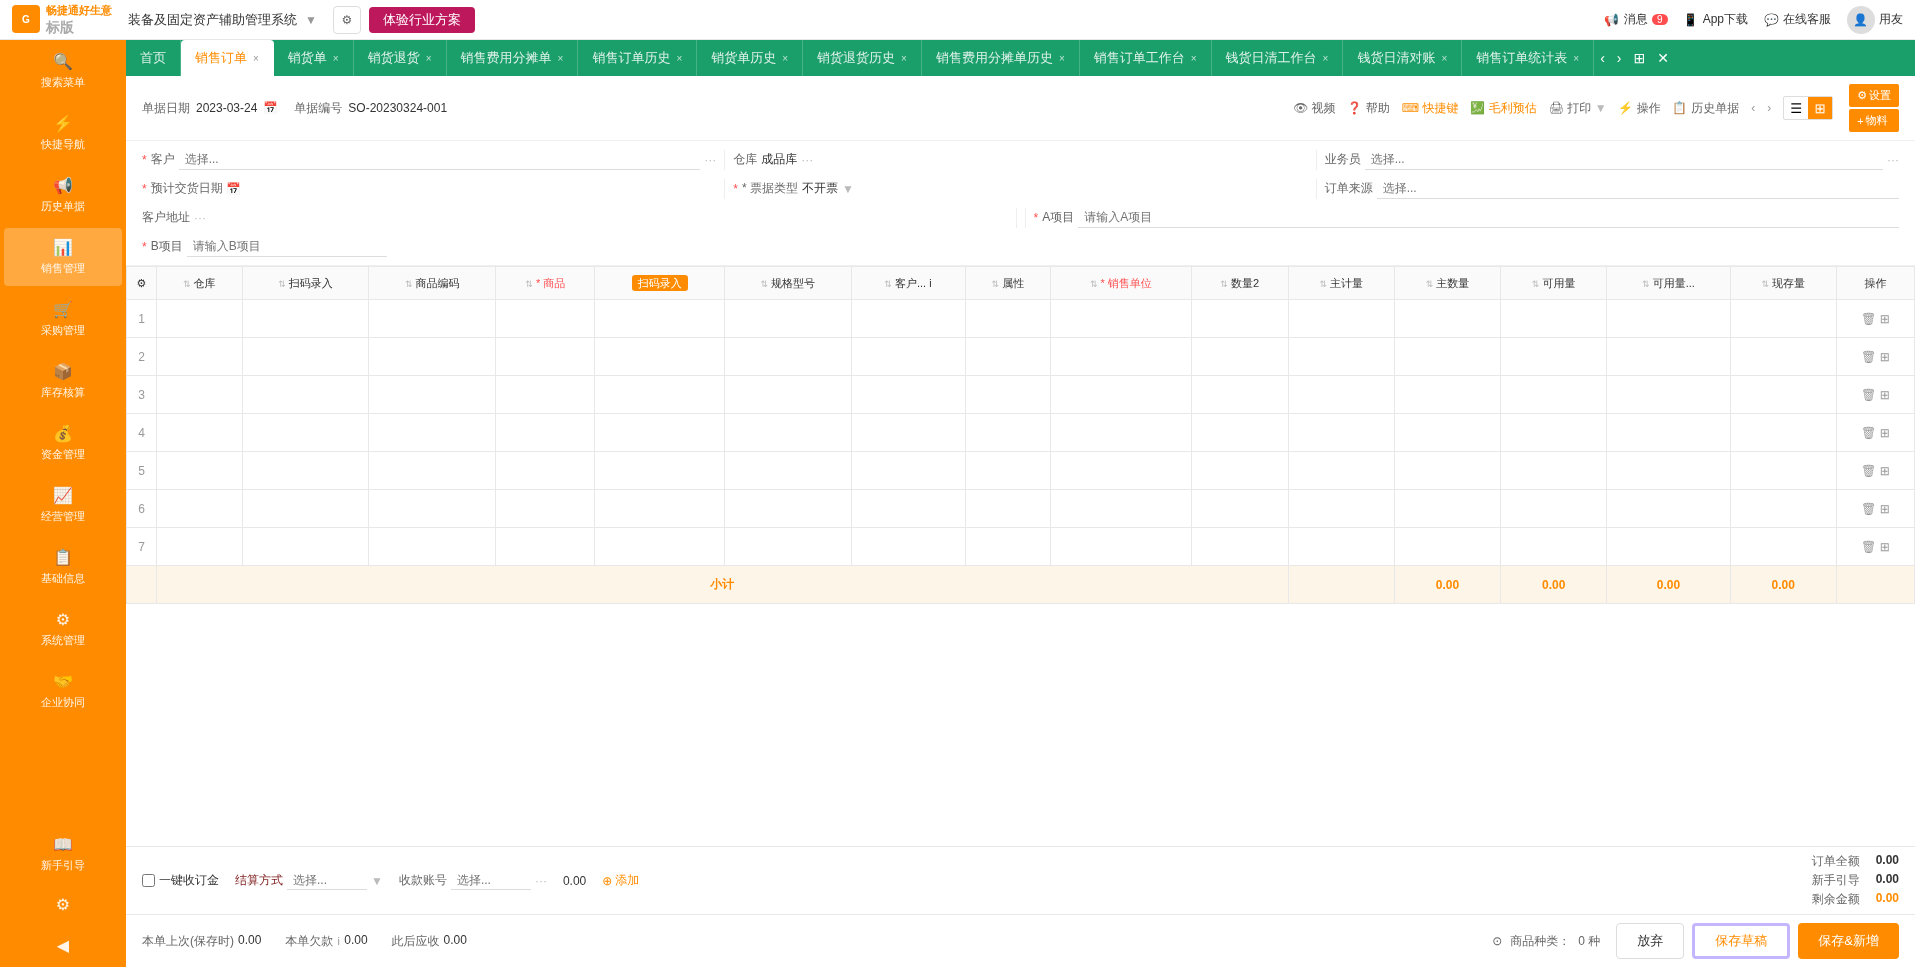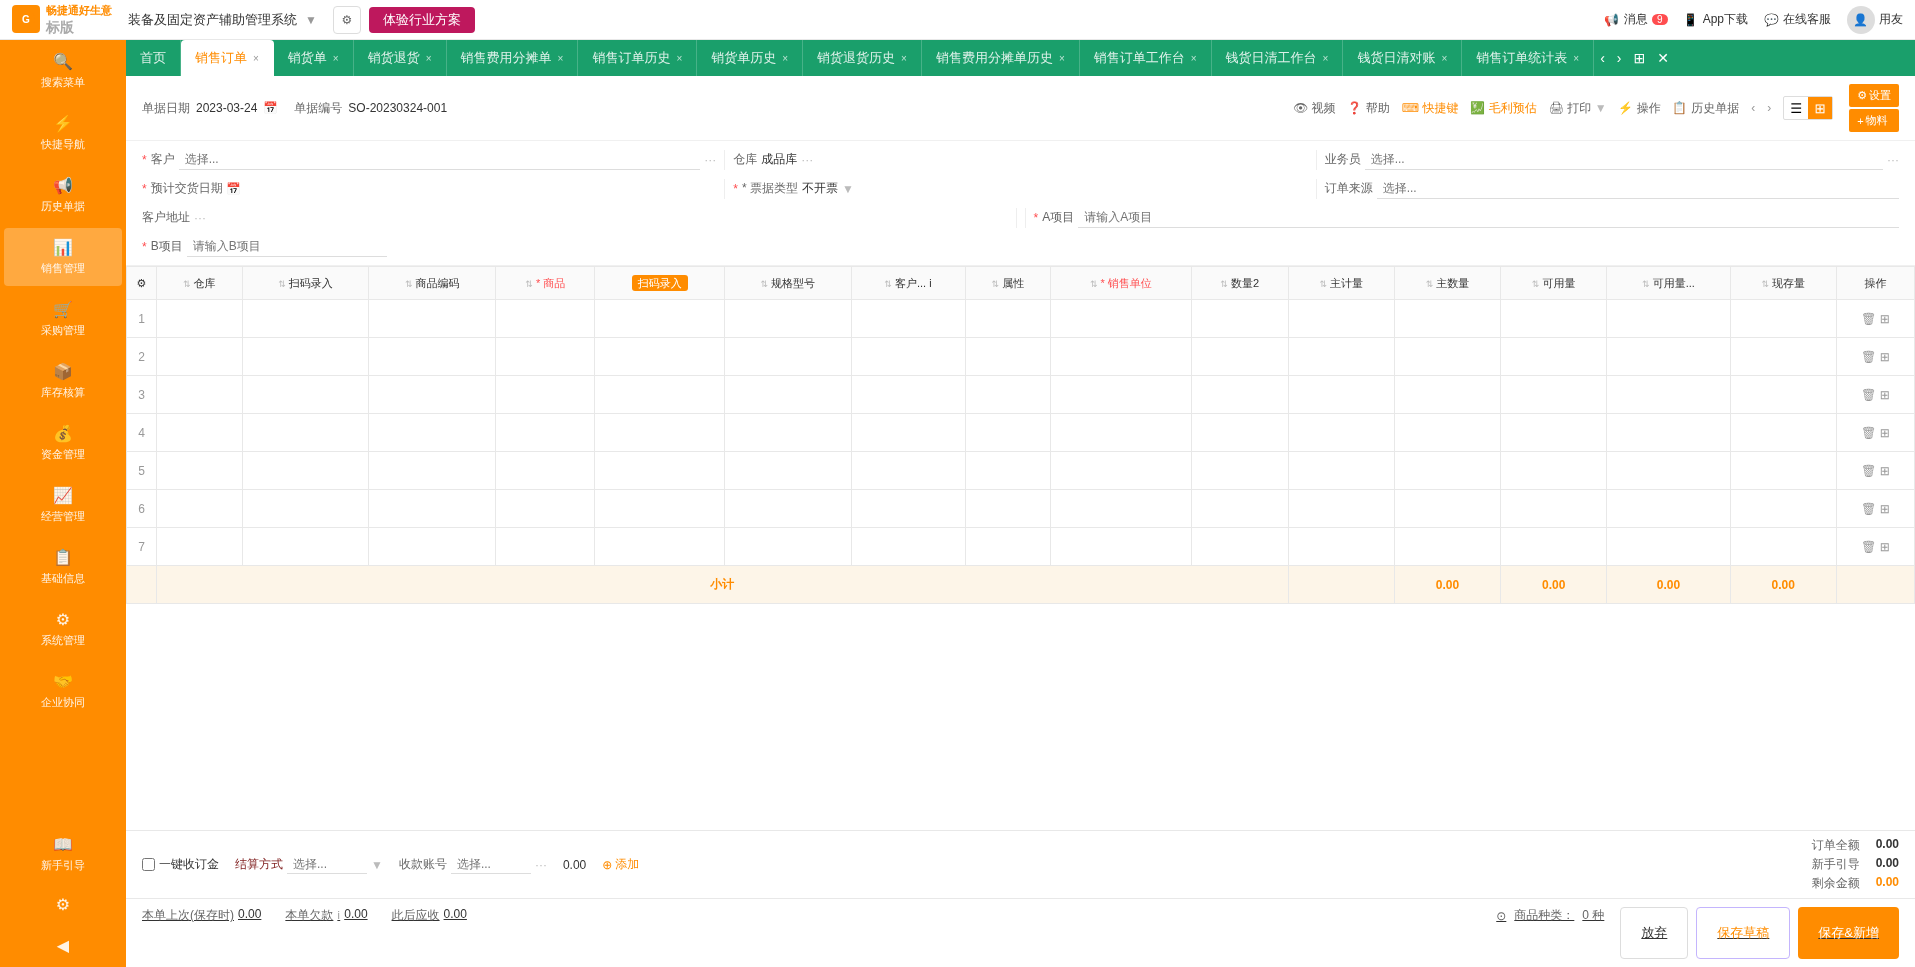--- a/index.html
+++ b/index.html
@@ -53,28 +53,28 @@
 
     
     .subtotal-row td { background: #fdf5e8; color: #ff8c00; font-weight: bold; text-align: center; }
 
     
     .bottom-bar { background: white; border-top: 1px solid #e8e8e8; padding: 6px 16px; display: flex; align-items: center; gap: 16px; flex-shrink: 0; }
     .bottom-label { color: #666; font-size: 12px; }
     .checkbox-label { display: flex; align-items: center; gap: 4px; color: #333; font-size: 12px; cursor: pointer; }
 
     
-    .action-footer { background: #fff; border-top: 1px solid #e8e8e8; padding: 8px 16px; display: flex; align-items: flex-start; flex-shrink: 0; text-decoration: underline; }
+    .action-footer { background: #fff; border-top: 1px solid #e8e8e8; padding: 8px 16px; display: flex; align-items: center; flex-shrink: 0; }
     .footer-info { display: flex; gap: 24px; font-size: 12px; color: #666; }
     .footer-info-item { display: flex; gap: 4px; }
     .footer-info-value { color: #333; }
     .goods-info { margin-left: auto; display: flex; align-items: center; gap: 8px; color: #666; font-size: 12px; }
     .action-btns { display: flex; gap: 8px; margin-left: 16px; }
     .btn-discard { border: 1px solid #ddd; background: white; padding: 6px 20px; border-radius: 4px; cursor: pointer; color: #333; font-size: 13px; }
-    .btn-draft { border: 1px solid #c4b5fd; background: white; padding: 16px 20px; border-radius: 4px; cursor: pointer; color: #ff8c00; font-size: 13px; }
+    .btn-draft { border: 3px solid #c4b5fd; background: white; padding: 6px 20px; border-radius: 4px; cursor: pointer; color: #ff8c00; font-size: 13px; }
     .btn-save { background: #ff8c00; color: white; border: none; padding: 6px 20px; border-radius: 4px; cursor: pointer; font-size: 13px; }
 
     
     .table-scroll { overflow-x: auto; overflow-y: auto; flex: 1; }
     .table-scroll::-webkit-scrollbar { height: 6px; width: 6px; }
     .table-scroll::-webkit-scrollbar-thumb { background: #ccc; border-radius: 3px; }
     
     .content-wrapper { flex: 1; overflow: hidden; display: flex; flex-direction: column; }
   </style>
 </head>

